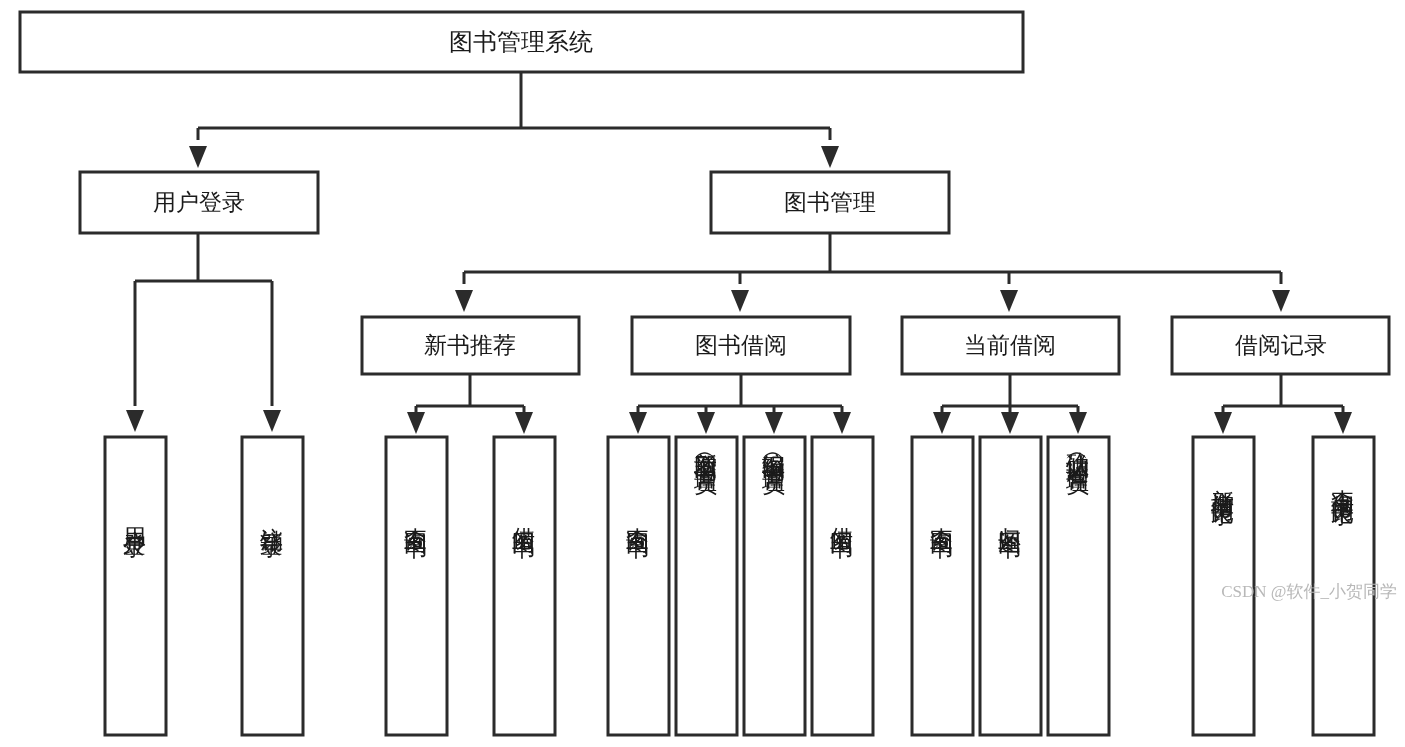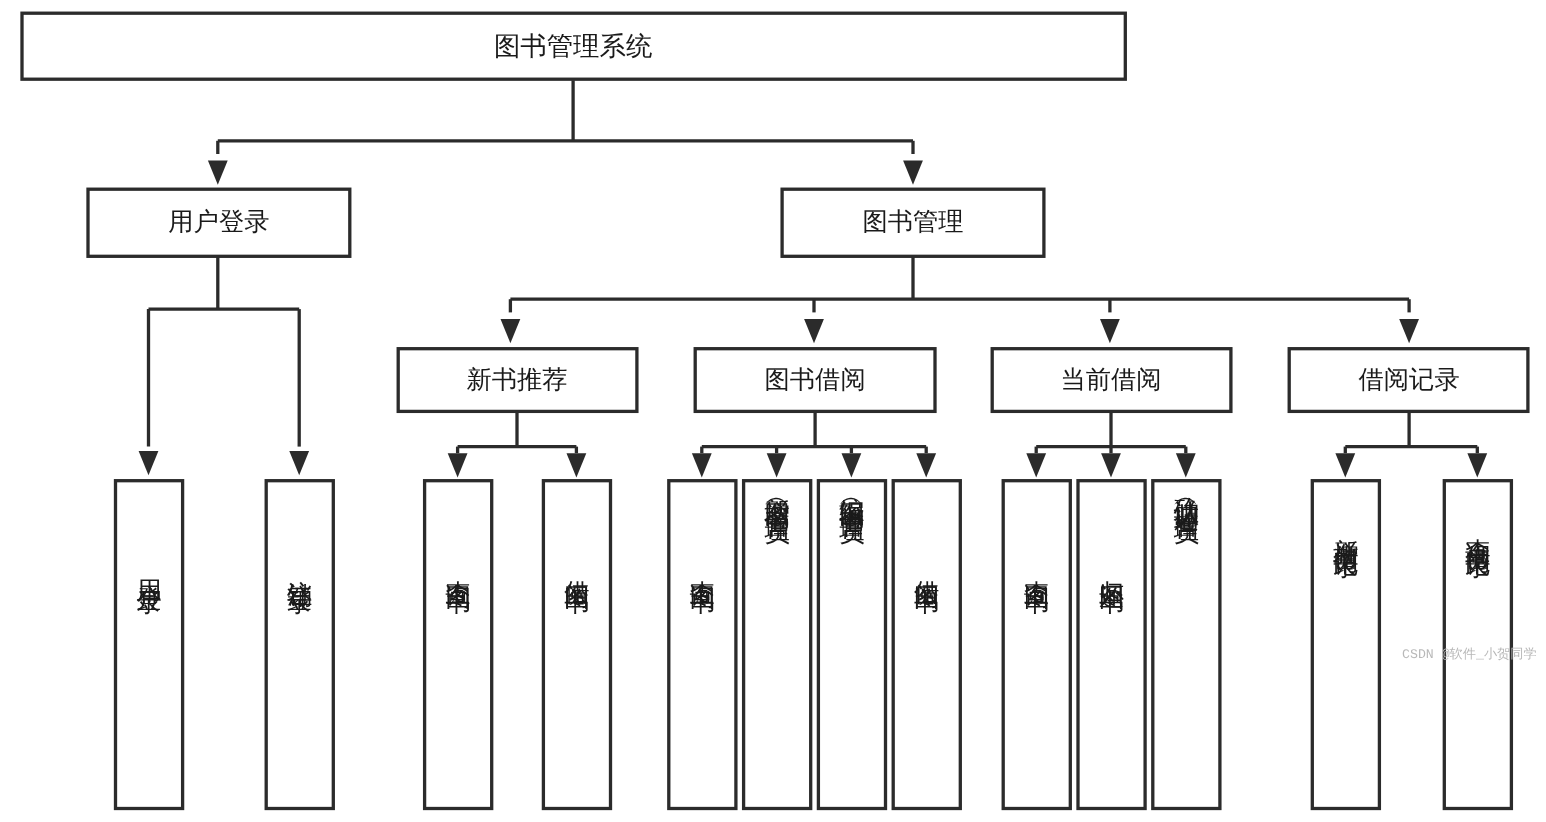--- a/index.html
+++ b/index.html
@@ -53,22 +53,22 @@
     font-size: 23px;
     writing-mode: vertical-rl;
     text-orientation: upright;
     letter-spacing: 3px;
     dominant-baseline: auto;
   }
   .watermark-text {
     position: absolute;
     right: 8px;
     bottom: 6px;
-    font-family: Liberation Mono, monospace;
-    font-size: 12px;
+    font-family: Liberation Serif, serif;
+    font-size: 17px;
     color: #b8b8b8;
     white-space: nowrap;
     user-select: none;
   }
 </style>
 </head>
 <body>
 
 <div id="diagram-root">
 

